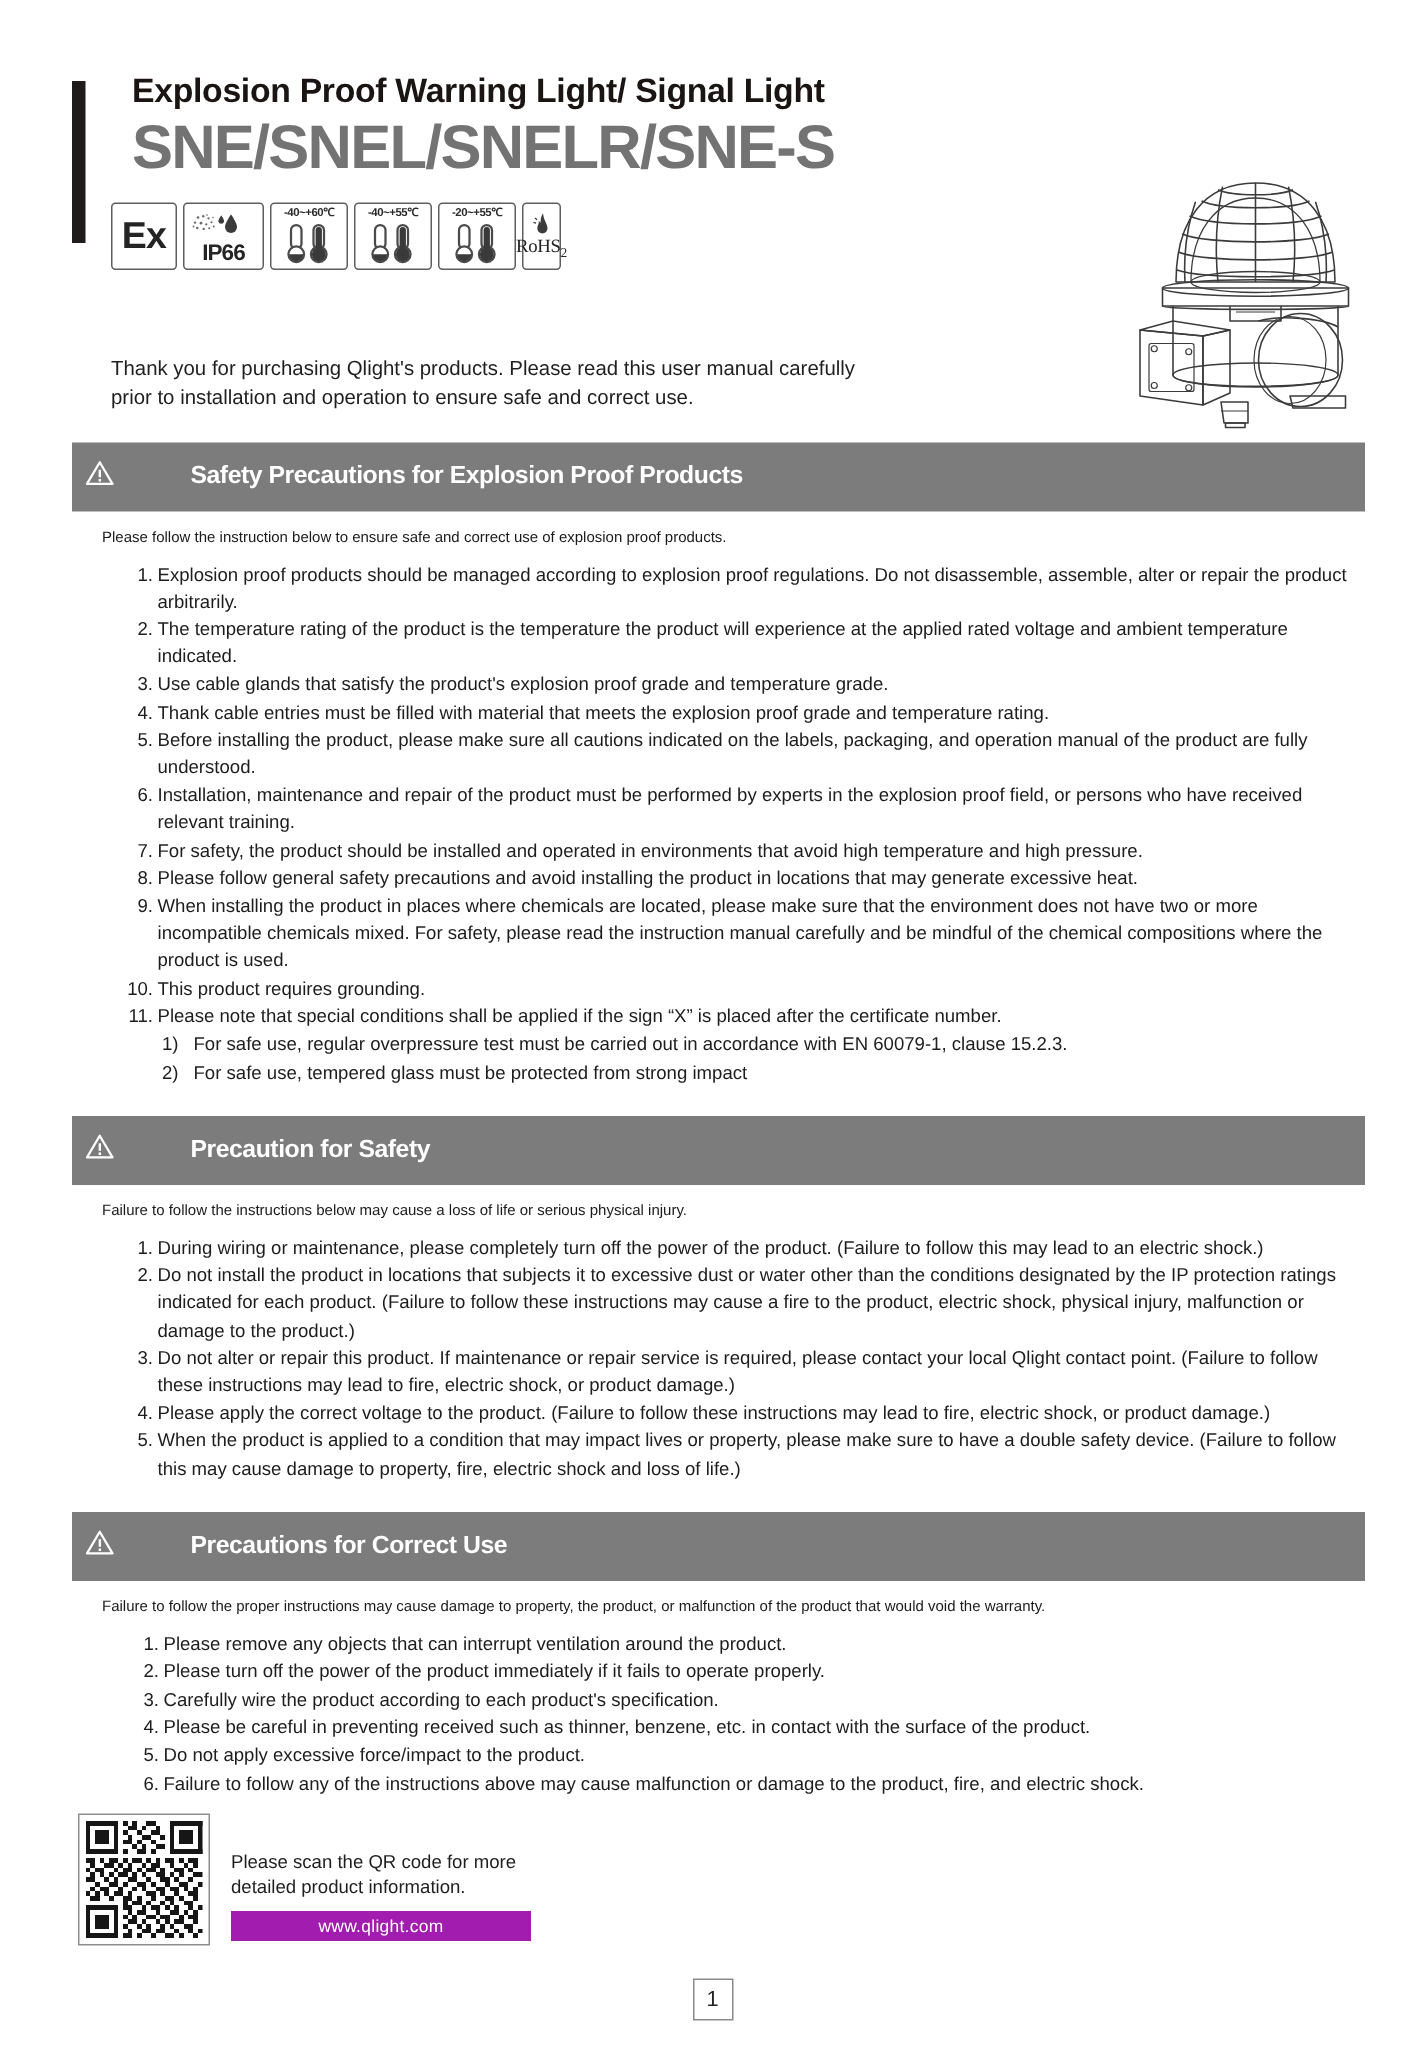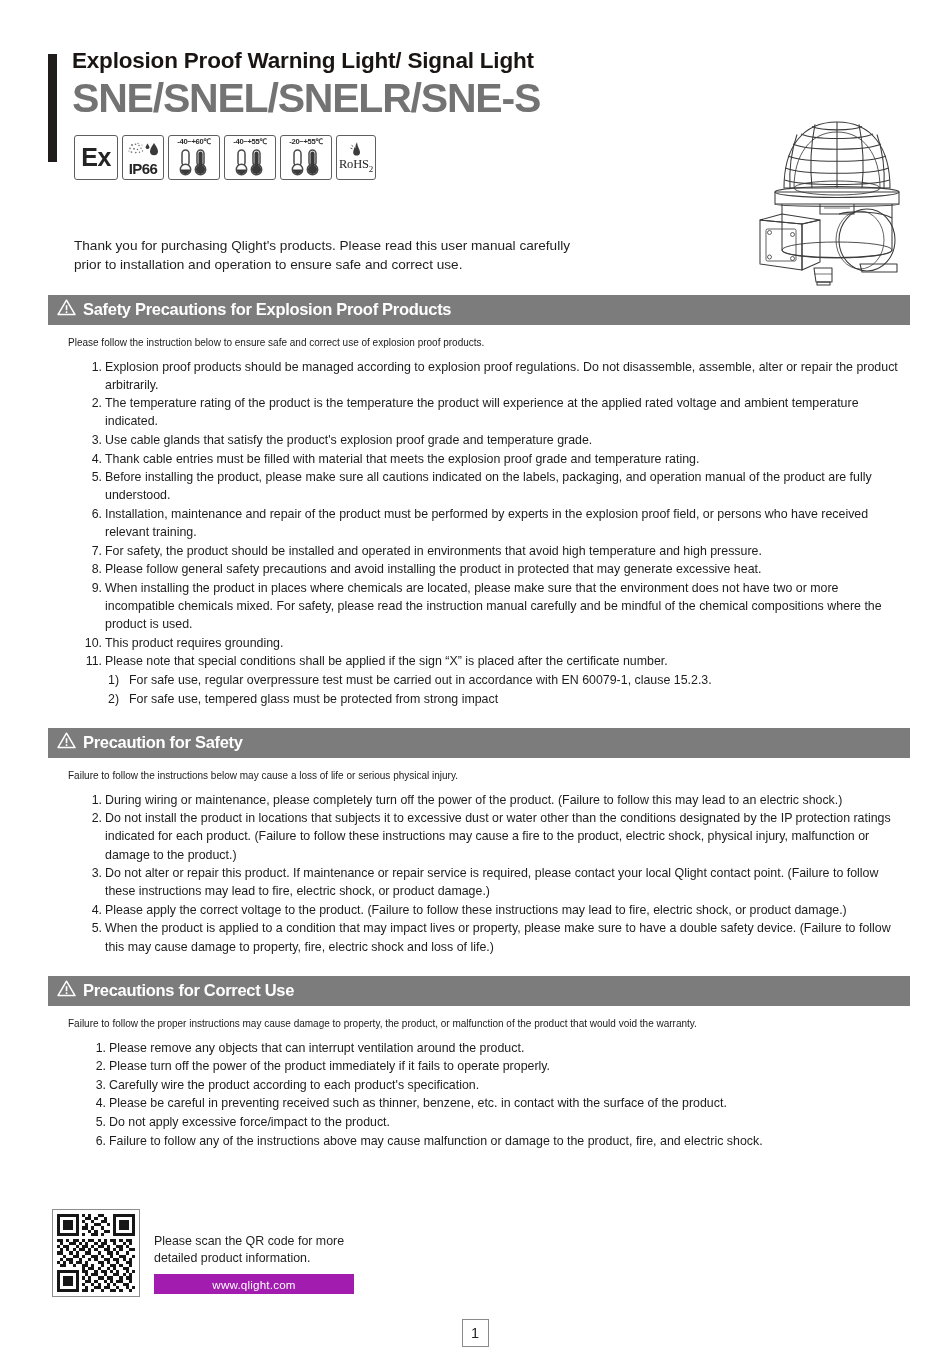--- a/index.html
+++ b/index.html
@@ -25,21 +25,21 @@
 
   
   .header {
     position: relative;
     padding: 48px 40px 0 48px;
     height: 230px;
     box-sizing: border-box;
   }
   .title-block {
     position: relative;
-    padding-left: 24px;
+    padding-left: 40px;
     width: 660px;
   }
   .title-bar {
     position: absolute;
     left: 0;
     top: 6px;
     width: 9px;
     height: 108px;
     background: #201c1b;
   }
@@ -83,21 +83,21 @@
     width: 44px; height: 45px;
   }
   .badge-ex span {
     font-size: 25px;
     font-weight: bold;
     line-height: 1;
     color: #242424;
     letter-spacing: -0.5px;
   }
   .badge-ip {
-    width: 42px; height: 45px;
+    width: 54px; height: 45px;
     justify-content: flex-end;
     padding-bottom: 3px;
   }
   .badge-ip .ip-glyph {
     position: absolute;
     top: 4px; left: 0; right: 0;
     height: 18px;
   }
   .badge-ip span {
     font-size: 15px;
@@ -116,21 +116,21 @@
     font-weight: bold;
     color: #2b2b2b;
     letter-spacing: -0.3px;
     line-height: 1;
     white-space: nowrap;
   }
   .badge-temp .thermos {
     margin-top: 1px;
   }
   .badge-rohs {
-    width: 40px; height: 45px;
+    width: 26px; height: 45px;
   }
   .badge-rohs .rohs-flame { margin-bottom: -1px; }
   .badge-rohs span {
     font-size: 12.5px;
     color: #242424;
     line-height: 1;
     font-family: "Liberation Serif", serif;
     letter-spacing: -0.2px;
   }
   .badge-rohs span sub { font-size: 9px; }
@@ -154,25 +154,26 @@
     width: 640px;
     box-sizing: border-box;
   }
   .intro p { margin: 0; }
 
   
   .section { margin-top: 20px; }
   .section-bar {
     margin: 0 40px 0 48px;
     background: #7c7c7c;
-    height: 30px;
+    height: 46px;
     display: flex;
     align-items: center;
     padding-left: 9px;
     box-sizing: border-box;
+    gap: 44px;
   }
   .section-bar .warn-tri { margin-right: 7px; flex: 0 0 auto; }
   .section-bar h2 {
     margin: 0;
     font-size: 16.5px;
     font-weight: bold;
     color: #ffffff;
     letter-spacing: -0.3px;
     line-height: 1;
   }
@@ -472,21 +473,21 @@
       <p>Please follow the instruction below to ensure safe and correct use of explosion proof products.</p>
     </div>
     <ol class="items">
       <li><span class="num">1.</span><span>Explosion proof products should be managed according to explosion proof regulations. Do not disassemble, assemble, alter or repair the product arbitrarily.</span></li>
       <li><span class="num">2.</span><span>The temperature rating of the product is the temperature the product will experience at the applied rated voltage and ambient temperature indicated.</span></li>
       <li><span class="num">3.</span><span>Use cable glands that satisfy the product's explosion proof grade and temperature grade.</span></li>
       <li><span class="num">4.</span><span>Thank cable entries must be filled with material that meets the explosion proof grade and temperature rating.</span></li>
       <li><span class="num">5.</span><span>Before installing the product, please make sure all cautions indicated on the labels, packaging, and operation manual of the product are fully understood.</span></li>
       <li><span class="num">6.</span><span>Installation, maintenance and repair of the product must be performed by experts in the explosion proof field, or persons who have received relevant training.</span></li>
       <li><span class="num">7.</span><span>For safety, the product should be installed and operated in environments that avoid high temperature and high pressure.</span></li>
-      <li><span class="num">8.</span><span>Please follow general safety precautions and avoid installing the product in protected that may generate excessive heat.</span></li>
+      <li><span class="num">8.</span><span>Please follow general safety precautions and avoid installing the product in locations that may generate excessive heat.</span></li>
       <li><span class="num">9.</span><span>When installing the product in places where chemicals are located, please make sure that the environment does not have two or more incompatible chemicals mixed. For safety, please read the instruction manual carefully and be mindful of the chemical compositions where the product is used.</span></li>
       <li><span class="num">10.</span><span>This product requires grounding.</span></li>
       <li>
         <span class="num">11.</span><span>Please note that special conditions shall be applied if the sign “X” is placed after the certificate number.</span>
         <ul class="subitems">
           <li><span class="num">1)</span><span>For safe use, regular overpressure test must be carried out in accordance with EN 60079-1, clause 15.2.3.</span></li>
           <li><span class="num">2)</span><span>For safe use, tempered glass must be protected from strong impact</span></li>
         </ul>
       </li>
     </ol>

